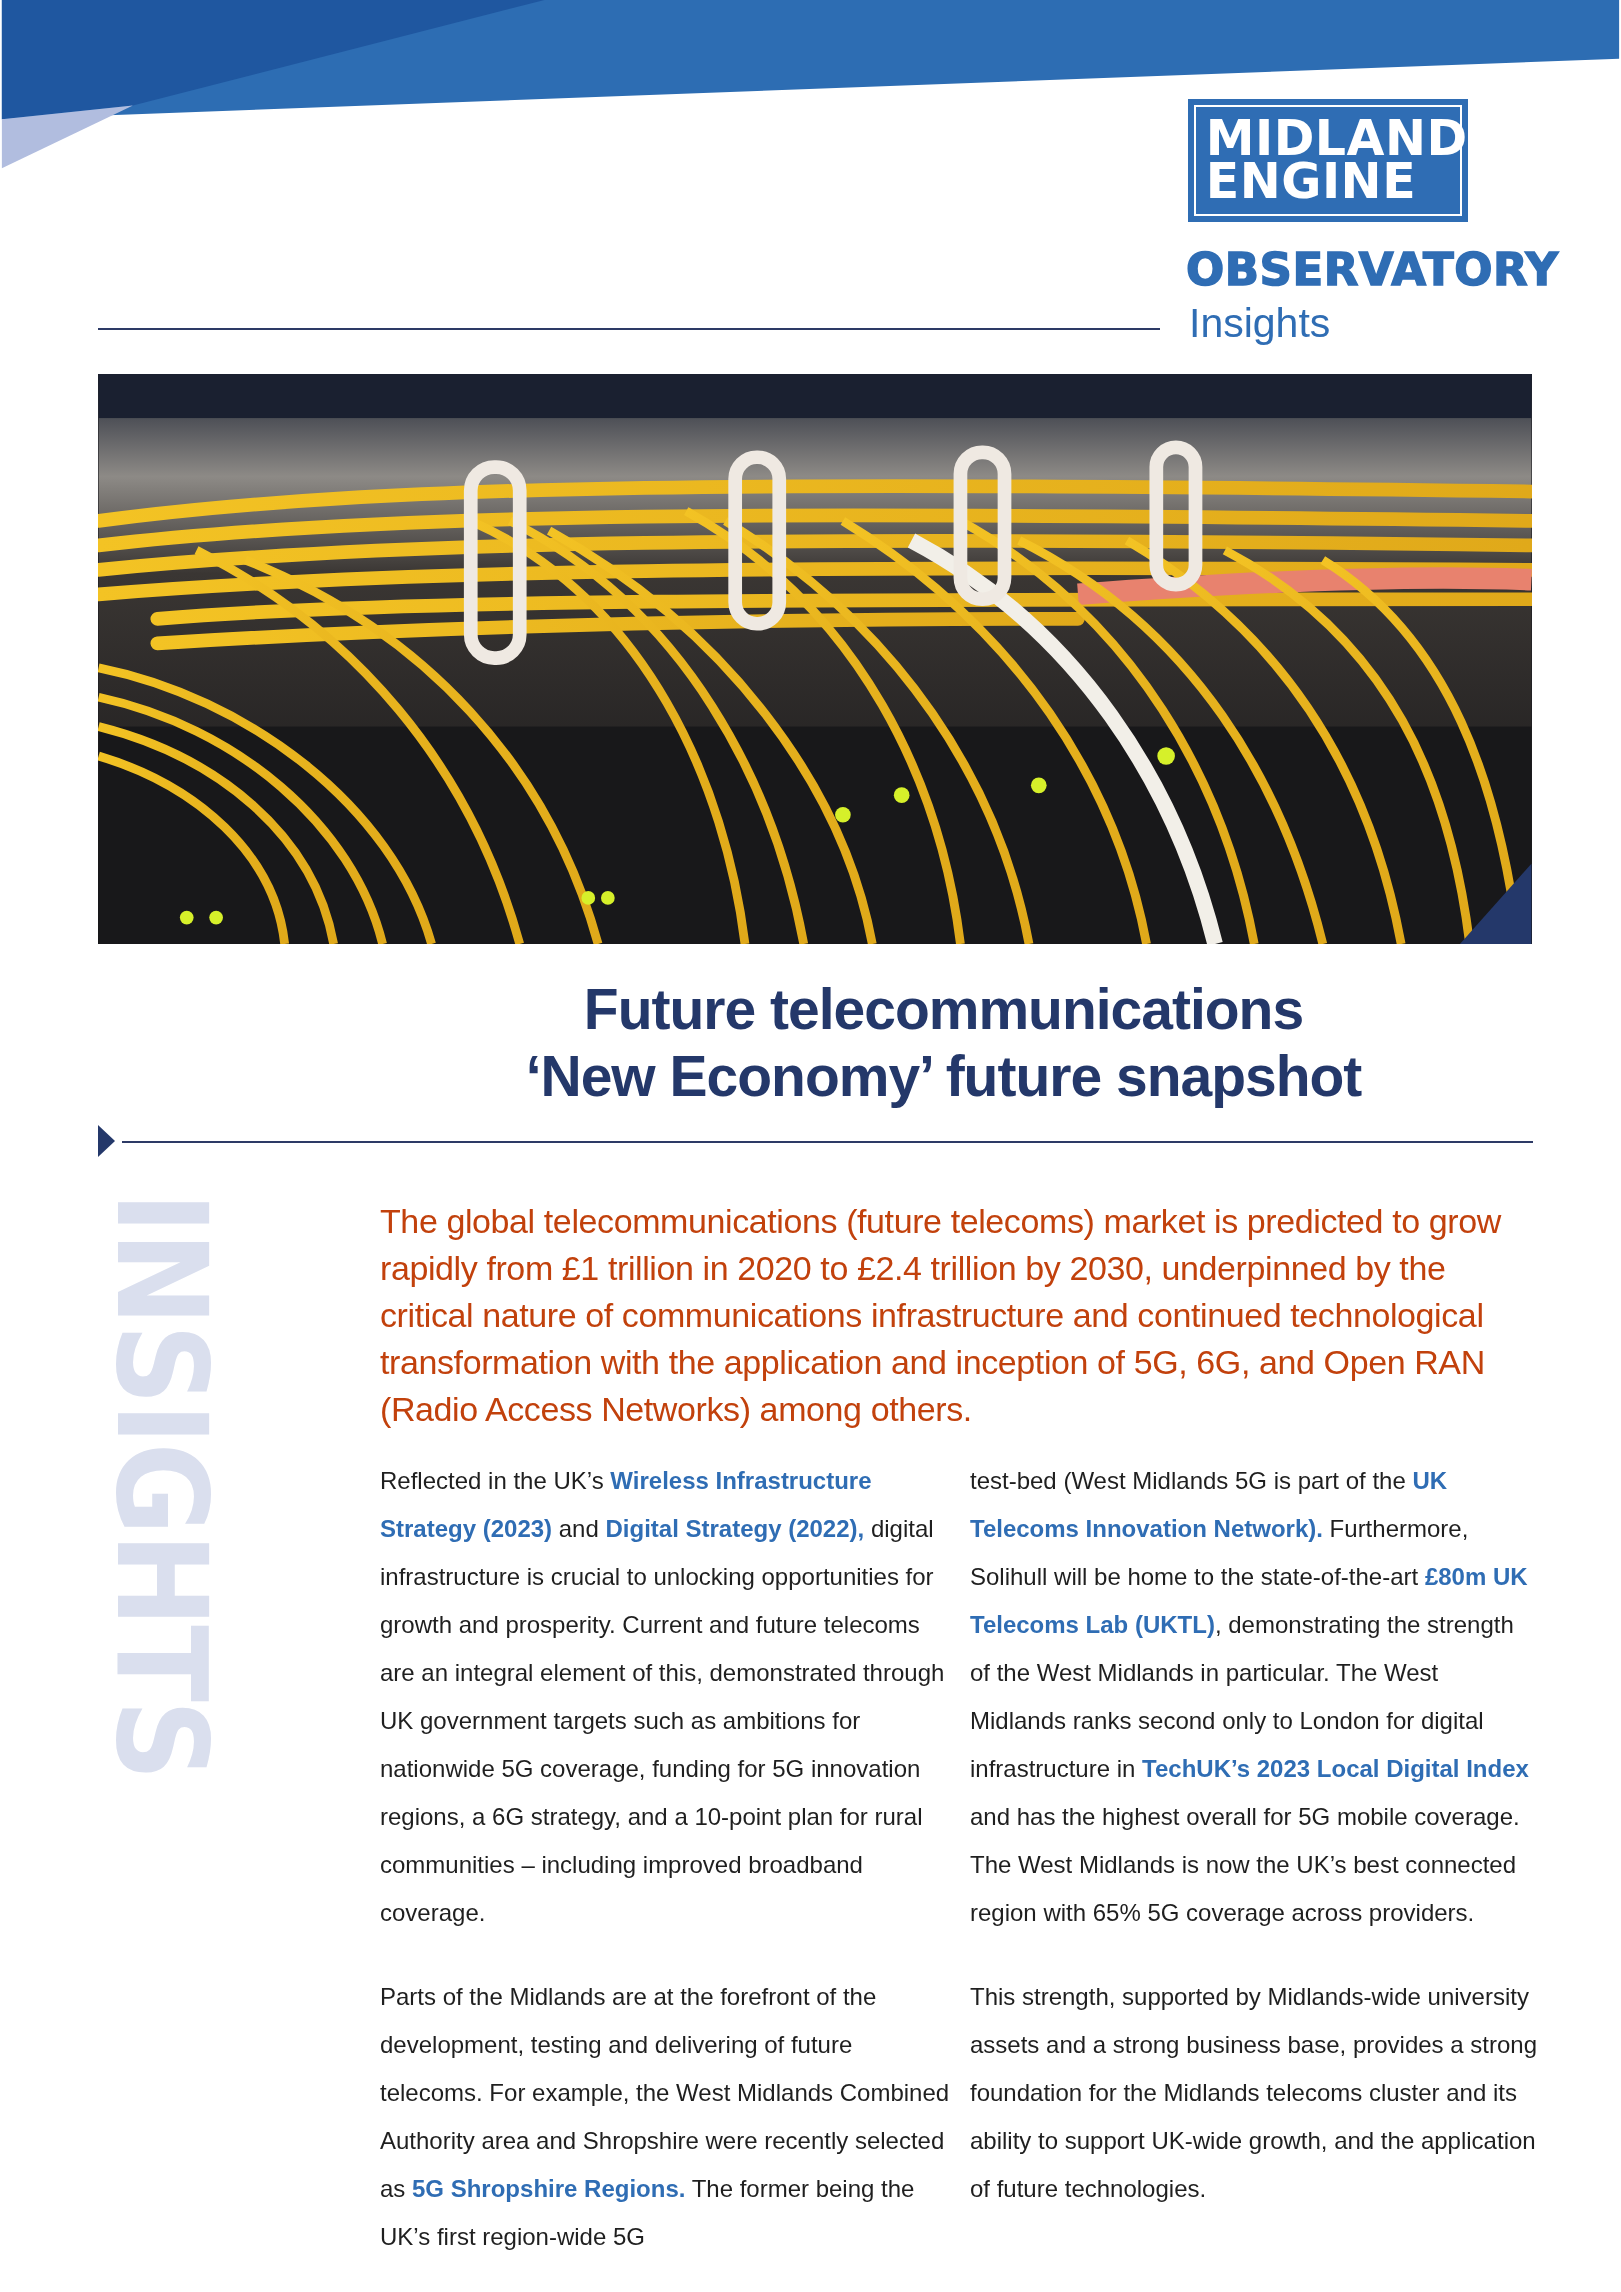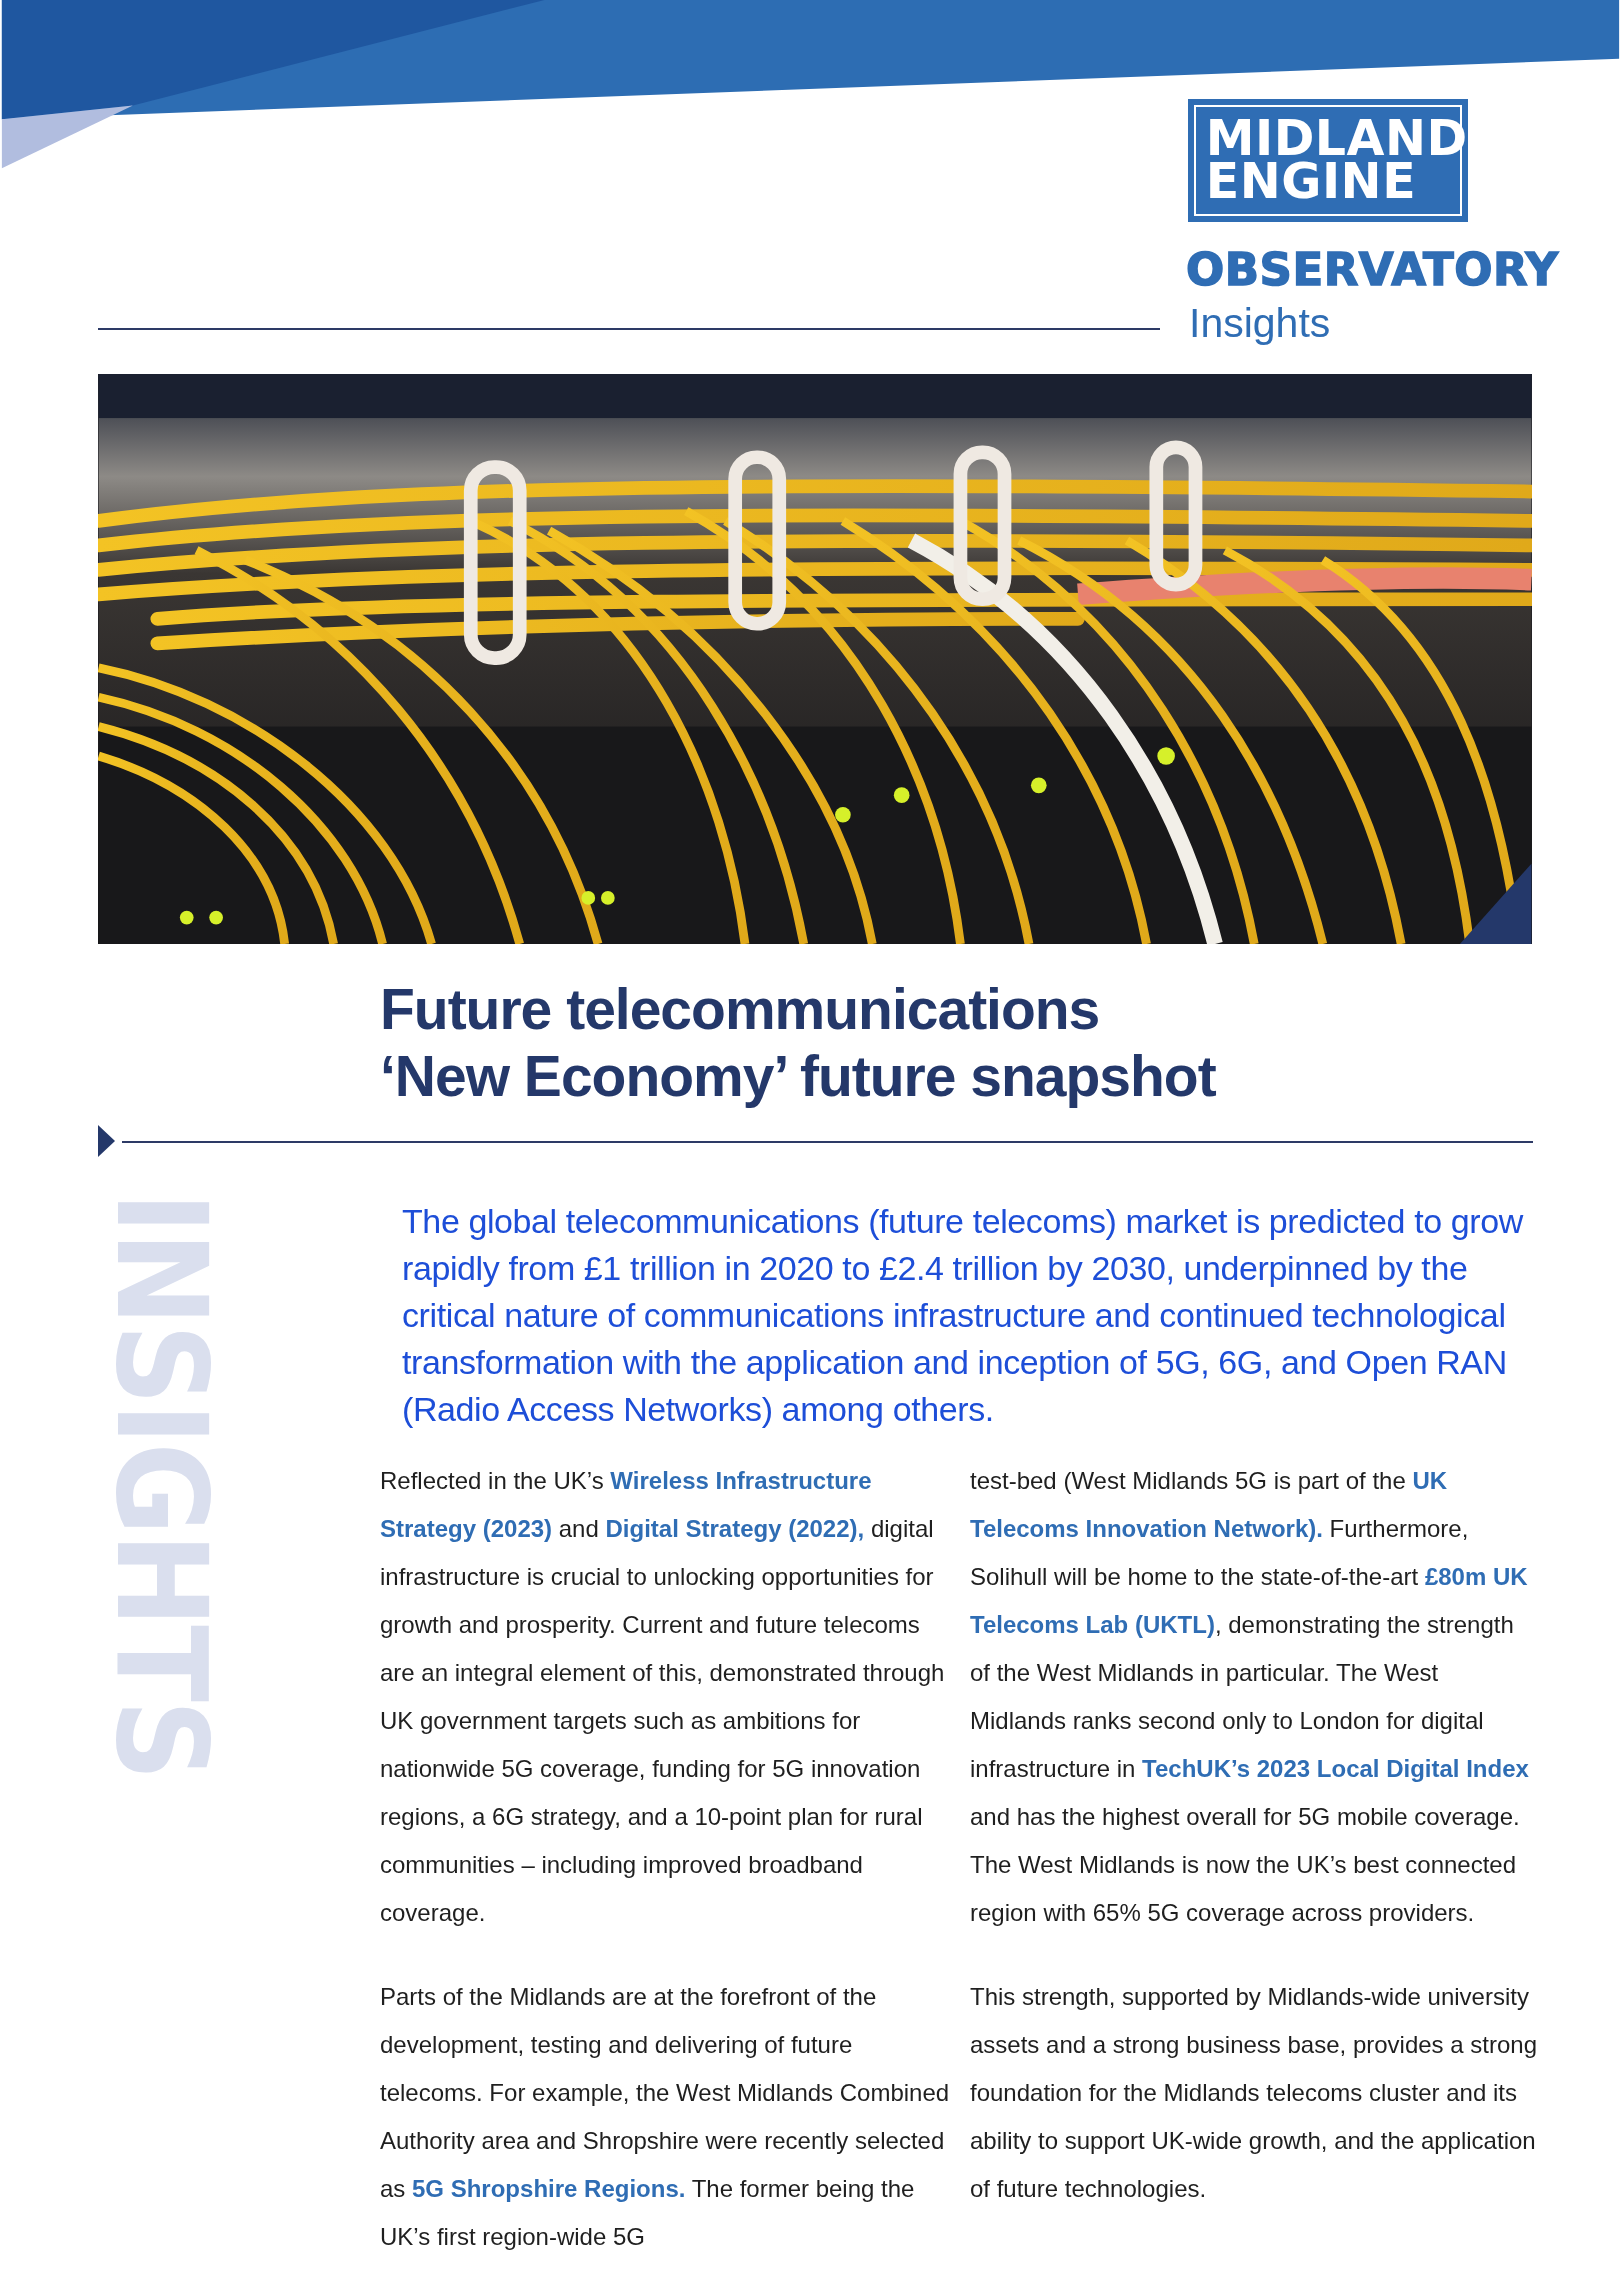--- a/index.html
+++ b/index.html
@@ -40,20 +40,21 @@
   }
   .hero {
     position: absolute; left: 98px; top: 374px; width: 1434px; height: 570px;
     overflow: hidden; background: #1a1a1f;
   }
   .hero svg { display: block; }
   .title {
     position: absolute; left: 380px; top: 976px; width: 1127px;
     color: #24386a; font-weight: bold; font-size: 57px; line-height: 67px;
     letter-spacing: -1px;
+    text-align: center;
   }
   .title-rule {
     position: absolute; left: 122px; top: 1141px; width: 1411px; height: 2px;
     background: #2d3a66;
   }
   .title-arrow {
     position: absolute; left: 98px; top: 1125px; width: 0; height: 0;
     border-top: 16.7px solid transparent; border-bottom: 16.7px solid transparent;
     border-left: 17.6px solid #24386a;
   }
@@ -62,23 +63,22 @@
   }
   .vertical-word span {
     position: absolute; left: 0; top: 0;
     transform-origin: 0 0; transform: translate(118px, 0) rotate(90deg);
     font-size: 125px; font-weight: 900; color: #dadfee; letter-spacing: -2px;
     white-space: nowrap; line-height: 118px; width: 480px;
     font-family: "DejaVu Sans", sans-serif; font-stretch: condensed;
   }
   .lede {
     position: absolute; left: 380px; top: 1198px; width: 1157px;
-    color: #1d4ed8; font-size: 34px; line-height: 47px; font-weight: 500;
+    color: #c2410c; font-size: 34px; line-height: 47px; font-weight: 500;
     letter-spacing: -0.4px;
-    margin-left: 22px;
   }
   .col {
     position: absolute; top: 1457px; width: 578px;
     font-size: 24px; line-height: 48px; color: #1f1f1f;
   }
   .col-left { left: 380px; }
   .col-right { left: 970px; width: 568px; }
   .col p { margin: 0 0 36px 0; }
   .link { color: #2f6db4; font-weight: bold; }
 </style>

